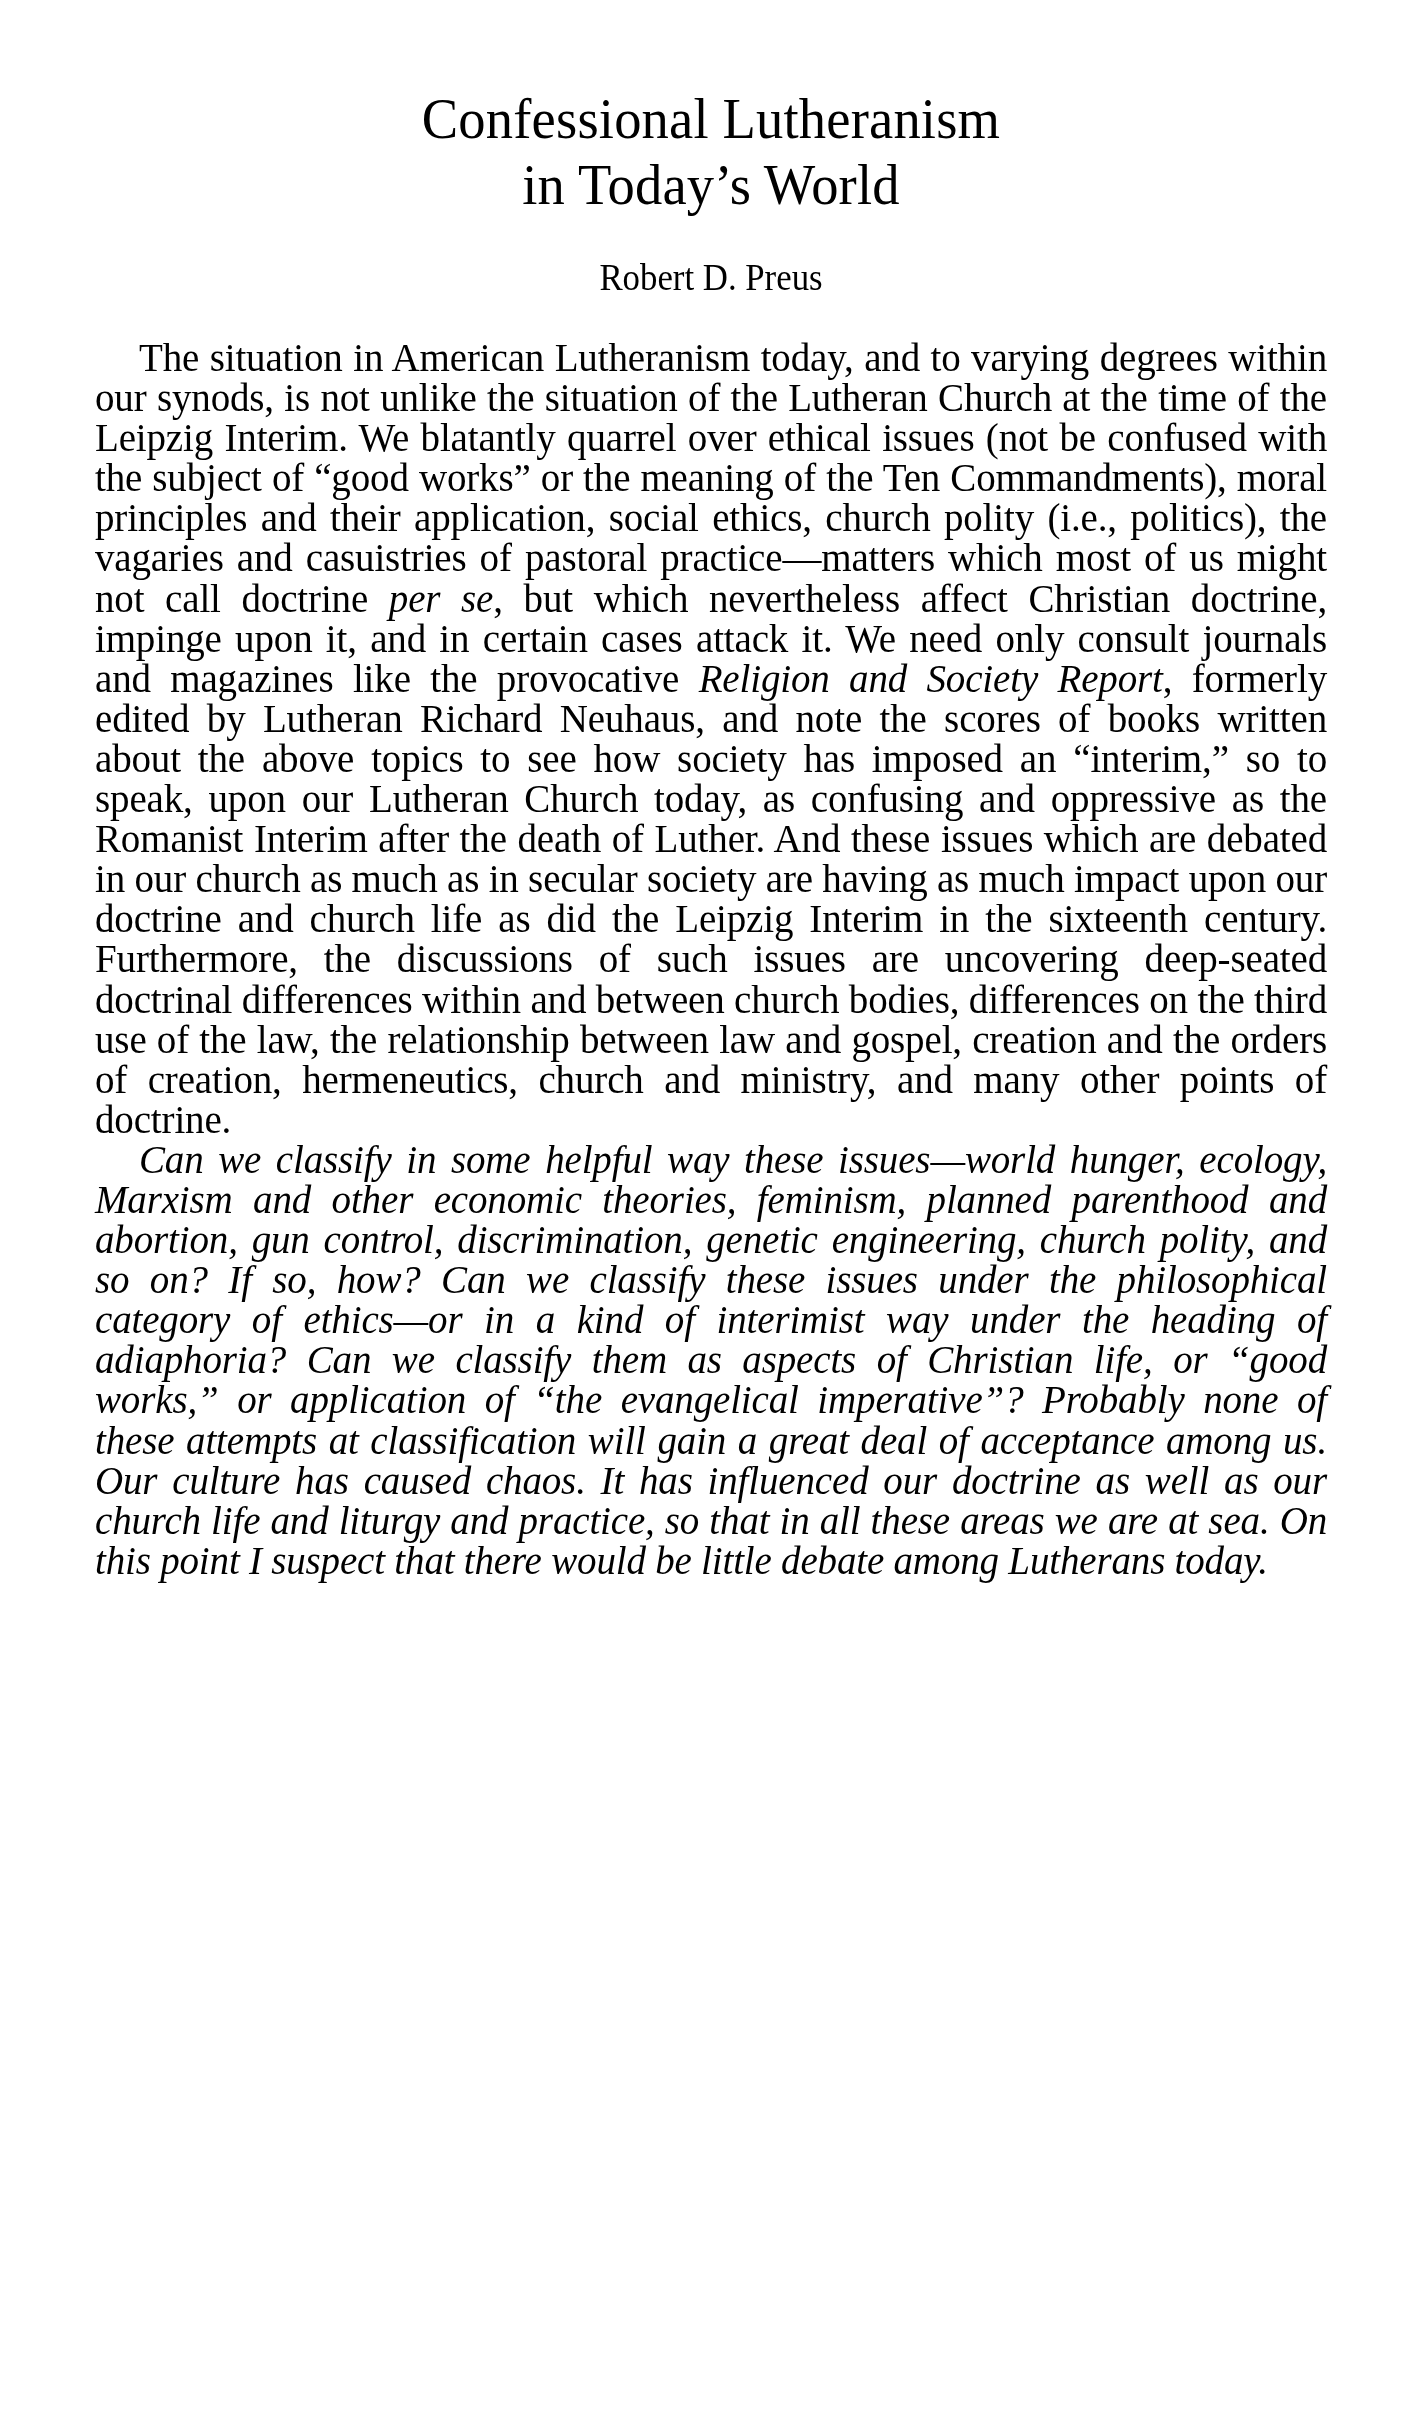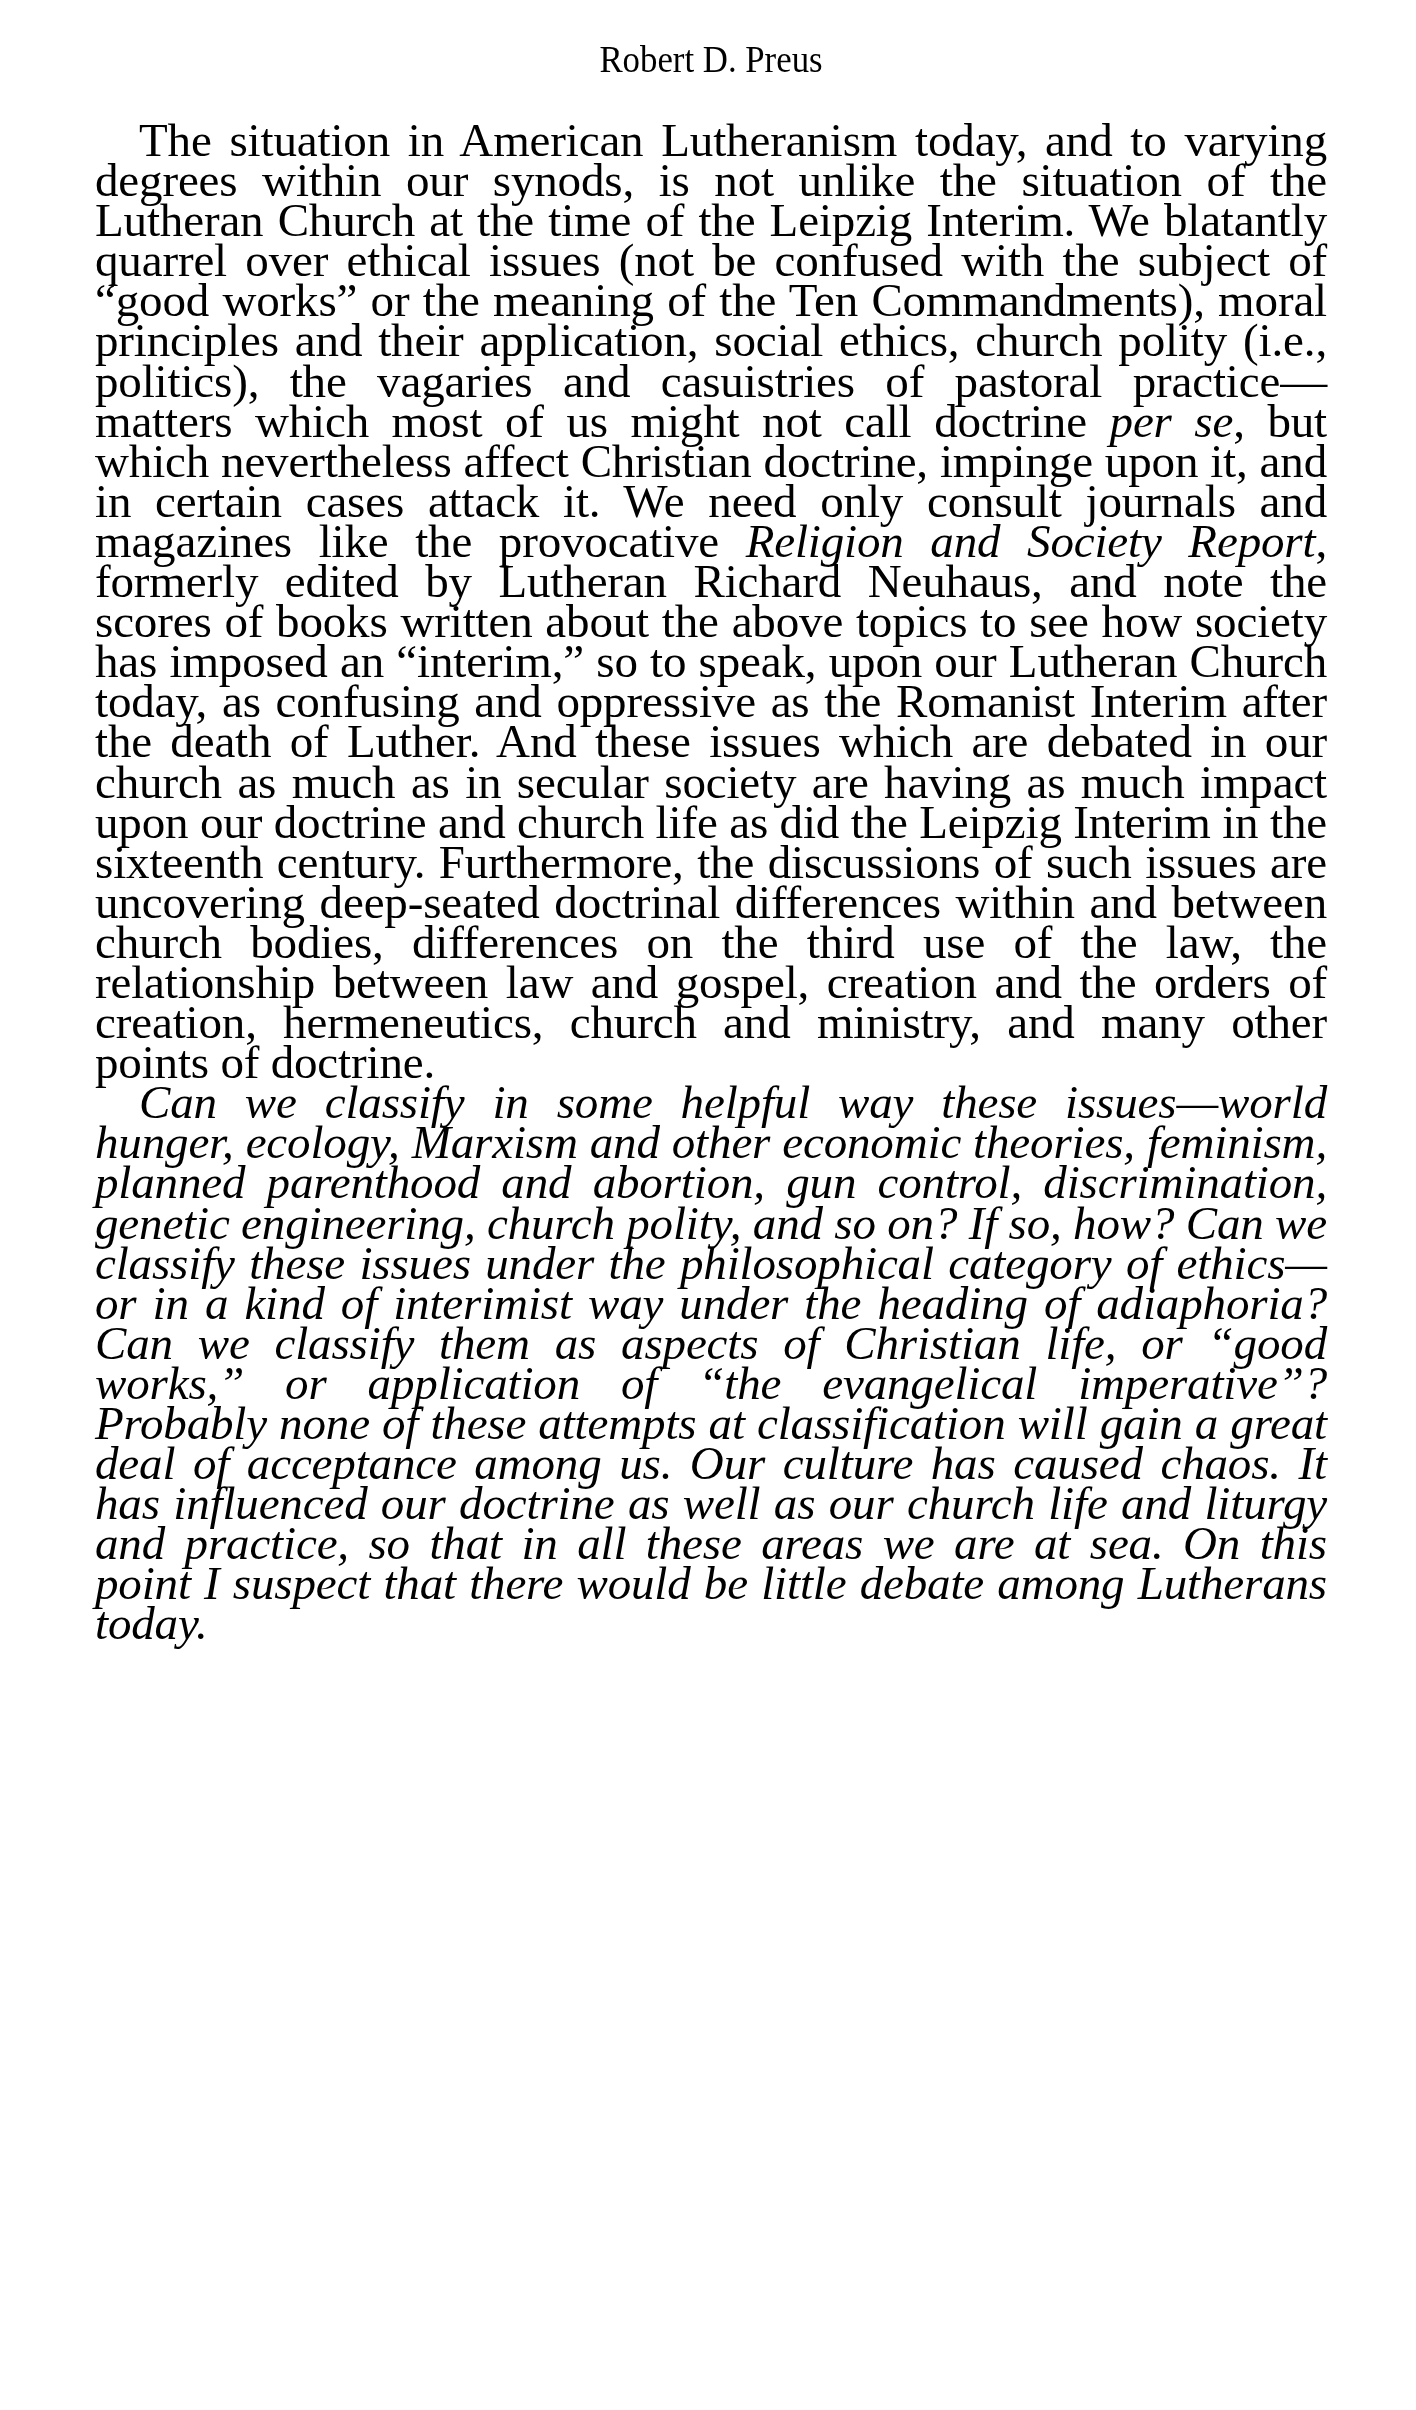--- a/index.html
+++ b/index.html
@@ -59,21 +59,21 @@
     transform-origin: center center;
   }
 
   
   .body-block {
     margin-top: 38px;
   }
   p.para {
     margin: 0;
     padding: 0;
-    font-size: 47px;
+    font-size: 39px;
     line-height: 40.1px;
     text-align: justify;
     text-justify: inter-word;
     text-indent: 44px;
     word-spacing: -0.2px;
     letter-spacing: -0.15px;
     hyphens: manual;
     -webkit-hyphens: manual;
   }
   p.para + p.para {
@@ -84,20 +84,24 @@
     font-style: italic;
   }
 </style>
 </head>
 <body>
 
 <div id="page">
 
   <div class="column">
 
+    <div class="title-block">
+      <div class="title-line">Confessional Lutheranism</div>
+      <div class="title-line">in Today’s World</div>
+    </div>
 
     <div class="byline">Robert D. Preus</div>
 
     <div class="body-block">
       <p class="para">The situation in American Lutheranism today, and to varying degrees within our synods, is not unlike the situation of the Lutheran Church at the time of the Leipzig Interim. We blatantly quarrel over ethical issues (not be confused with the subject of “good works” or the meaning of the Ten Commandments), moral principles and their application, social ethics, church polity (i.e., politics), the vagaries and casuistries of pastoral practice—matters which most of us might not call doctrine <i>per se</i>, but which nevertheless affect Christian doctrine, impinge upon it, and in certain cases attack it. We need only consult journals and magazines like the provocative <i>Religion and Society Report</i>, formerly edited by Lutheran Richard Neuhaus, and note the scores of books written about the above topics to see how society has imposed an “interim,” so to speak, upon our Lutheran Church today, as confusing and oppressive as the Romanist Interim after the death of Luther. And these issues which are debated in our church as much as in secular society are having as much impact upon our doctrine and church life as did the Leipzig Interim in the sixteenth century. Furthermore, the discussions of such issues are uncovering deep-seated doctrinal differences within and between church bodies, differences on the third use of the law, the relationship between law and gospel, creation and the orders of creation, hermeneutics, church and ministry, and many other points of doctrine.</p>
       <p class="para">Can we classify in some helpful way these issues—world hunger, ecology, Marxism and other economic theories, feminism, planned parenthood and abortion, gun control, discrimination, genetic engineering, church polity, and so on? If so, how? Can we classify these issues under the philosophical category of ethics—or in a kind of interimist way under the heading of adiaphoria? Can we classify them as aspects of Christian life, or “good works,” or application of “the evangelical imperative”? Probably none of these attempts at classification will gain a great deal of acceptance among us. Our culture has caused chaos. It has influenced our doctrine as well as our church life and liturgy and practice, so that in all these areas we are at sea. On this point I suspect that there would be little debate among Lutherans today.</p>
     </div>
 
   </div>
 

